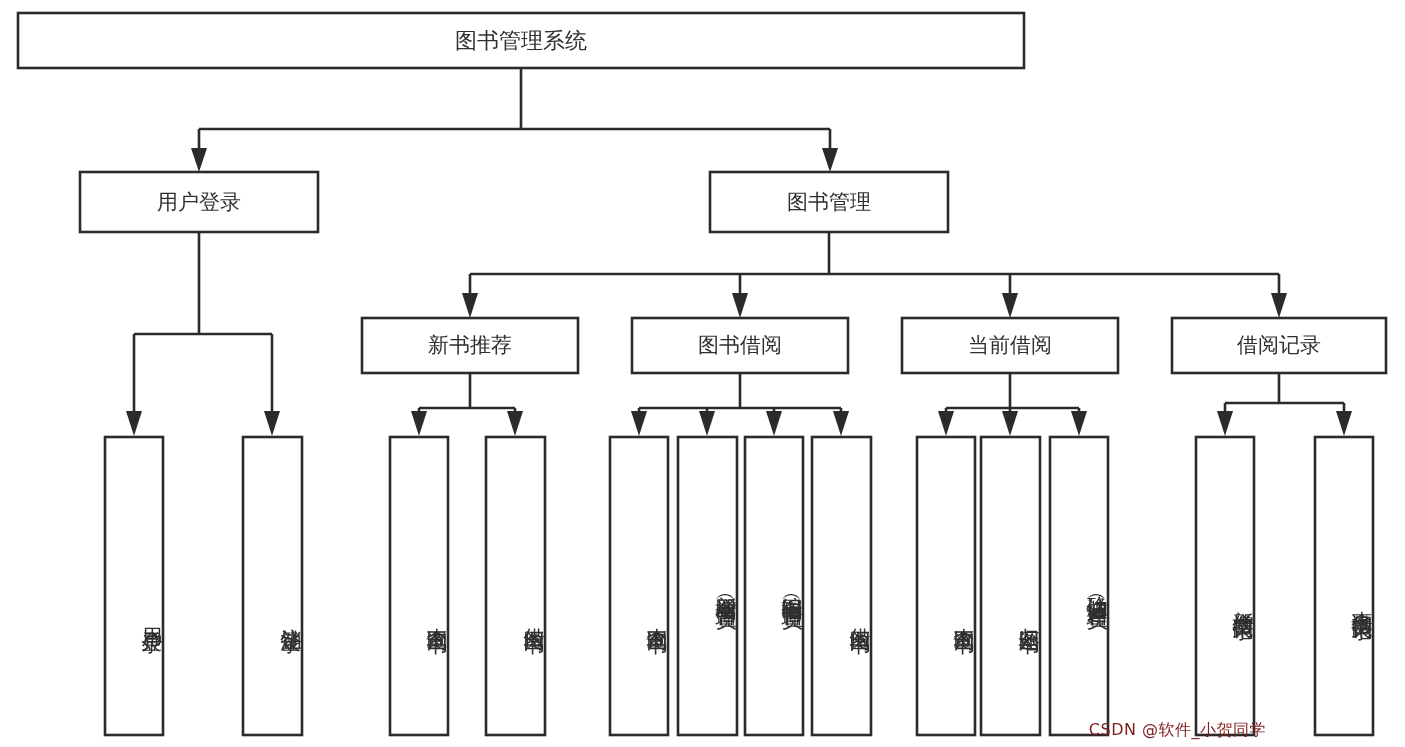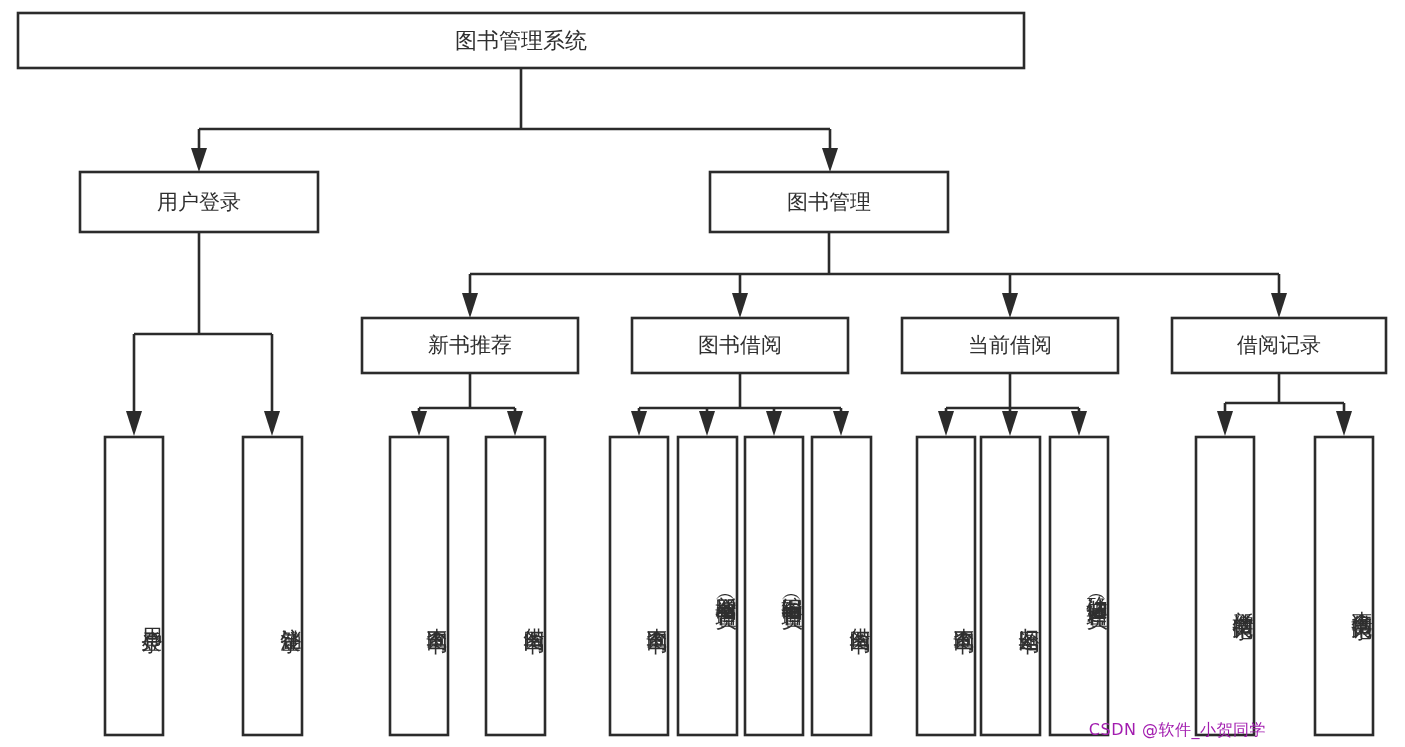--- a/index.html
+++ b/index.html
@@ -67,21 +67,21 @@
     justify-content: center;
     white-space: nowrap;
     pointer-events: none;
   }
   .watermark {
     position: absolute;
     right: 8px;
     bottom: 6px;
     font-family: "DejaVu Sans", "Liberation Sans", sans-serif;
     font-size: 16px;
-    color: #a21caf;
+    color: #7f1d1d;
     letter-spacing: 0.5px;
     white-space: nowrap;
   }
 </style>
 </head>
 <body>
 
 <div id="diagram-root">
 
   <svg id="flow" viewBox="0 0 1405 747">

